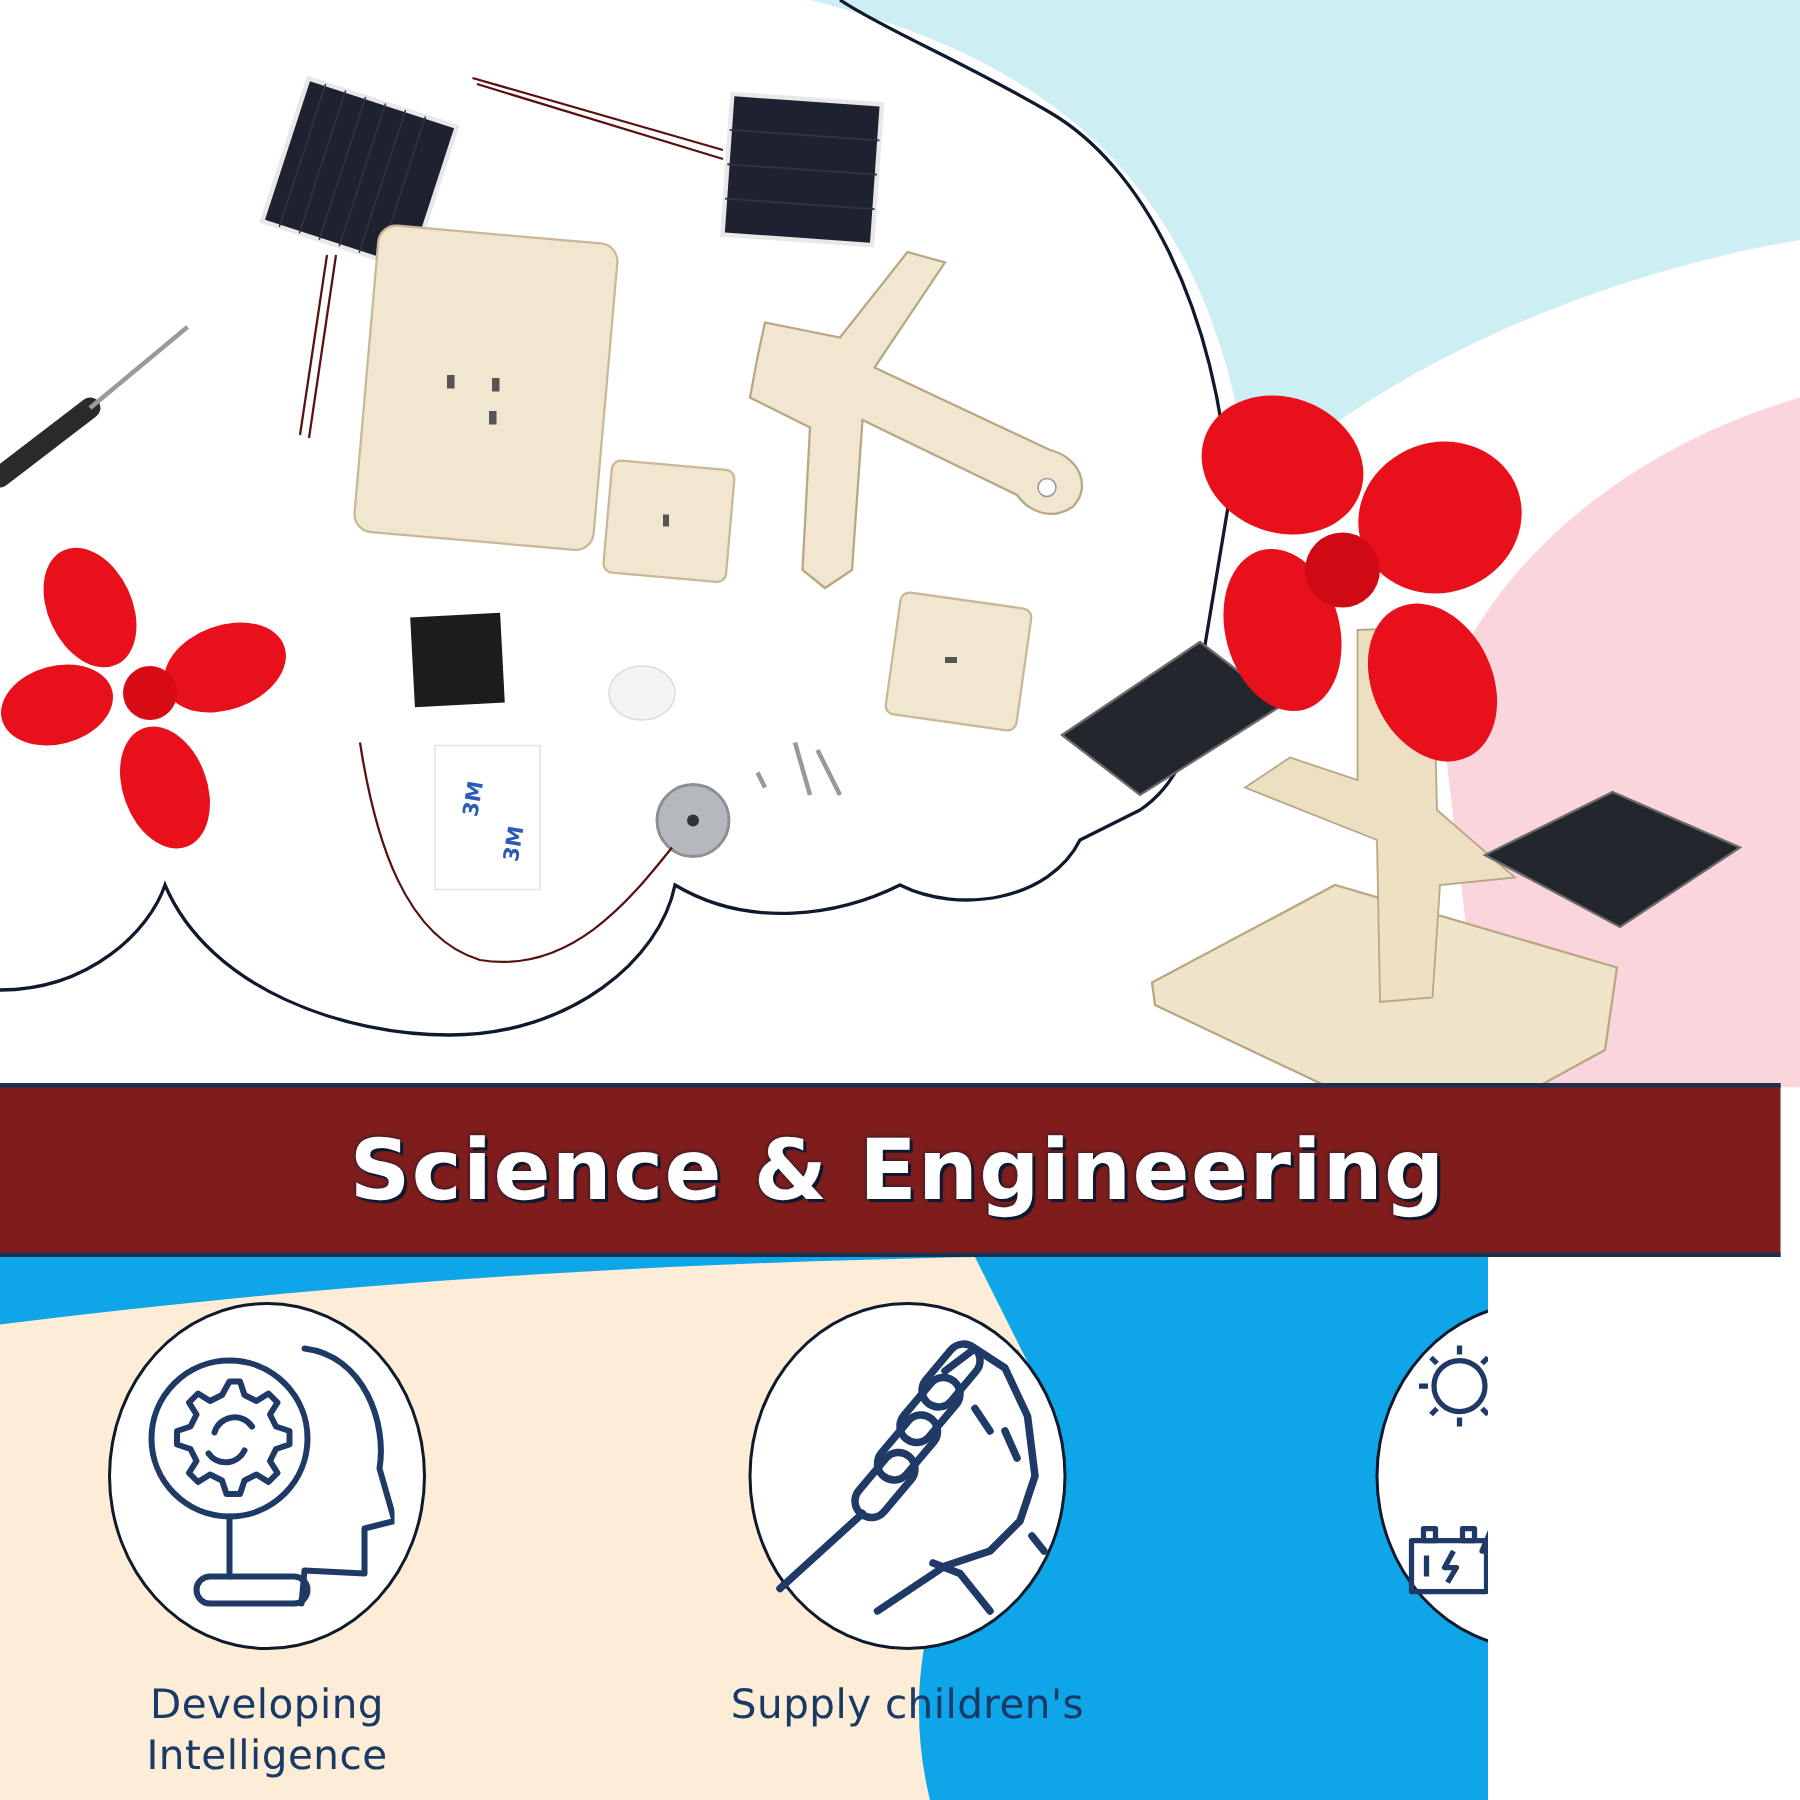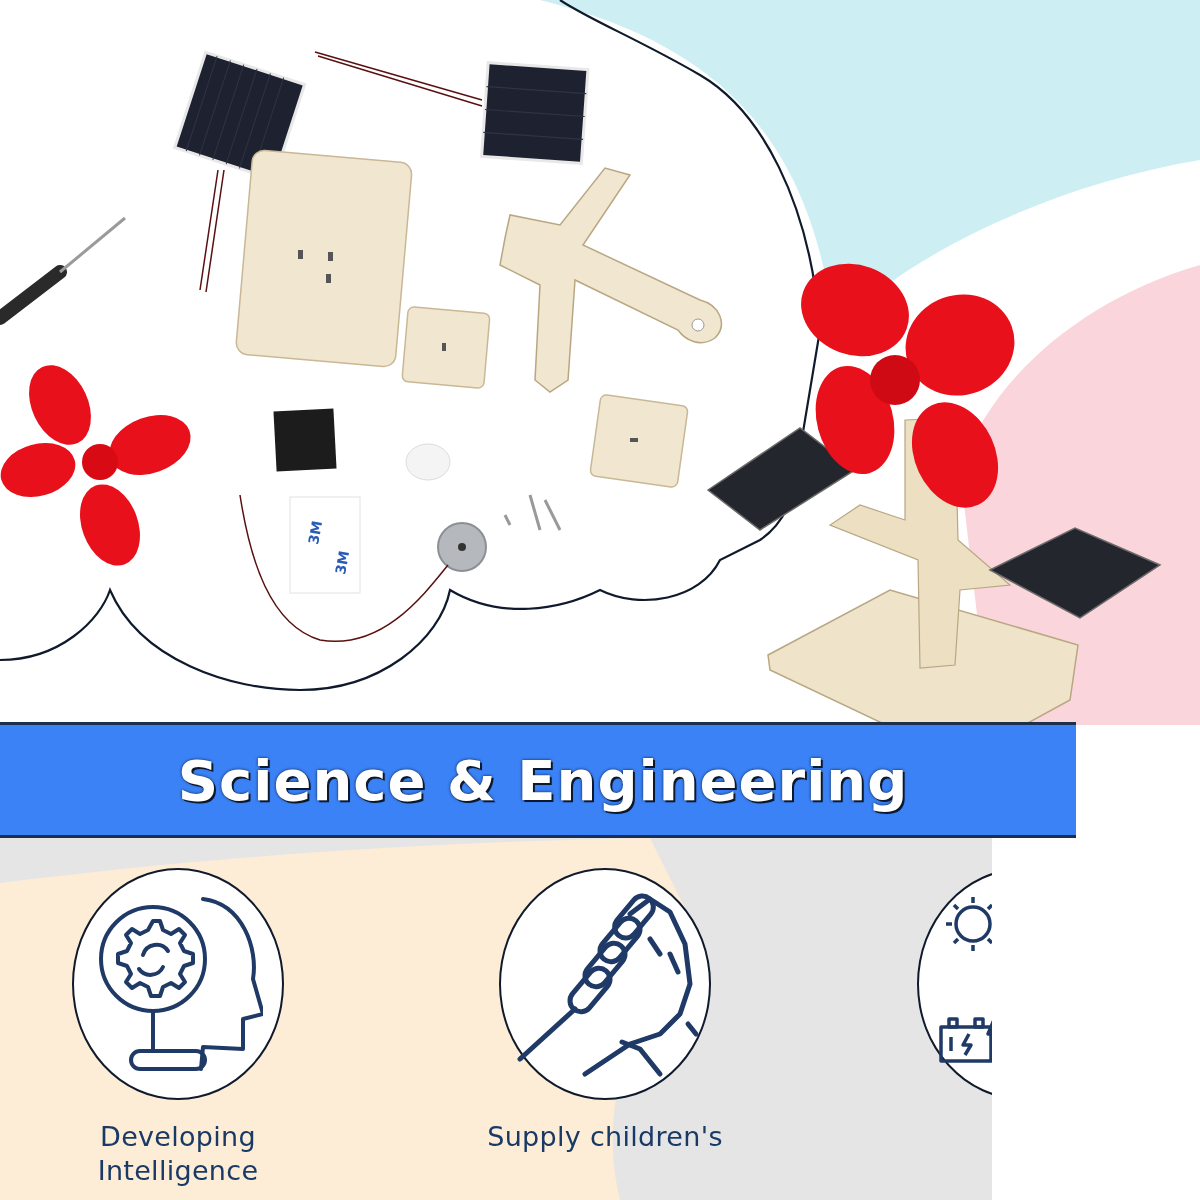--- a/index.html
+++ b/index.html
@@ -1,21 +1,21 @@
 <!DOCTYPE html>
 <html><head>
 <meta charset="utf-8">
 <style>
   html, body { margin: 0; padding: 0; }
   body { width: 1200px; height: 1200px; position: relative; overflow: hidden; background: #ffffff; font-family: "DejaVu Sans", sans-serif; }
   .scene { position: absolute; left: 0; top: 0; width: 1200px; height: 725px; overflow: hidden; }
   .scene svg { position: absolute; left: 0; top: 0; }
-  .banner { position: absolute; left: 0; top: 722px; width: 1076px; height: 116px; background: #3b82f6; border-top: 3px solid #1c2f4d; border-bottom: 3px solid #1c2f4d; box-sizing: border-box; display: flex; align-items: center; justify-content: center; }
+  .banner { position: absolute; left: 0; top: 722px; width: 1187px; height: 116px; background: #7f1d1d; border-top: 3px solid #1c2f4d; border-bottom: 3px solid #1c2f4d; box-sizing: border-box; display: flex; align-items: center; justify-content: center; }
   .banner-title { color: #ffffff; font-family: "DejaVu Sans", sans-serif; font-weight: bold; font-size: 56px; letter-spacing: 1px; text-shadow: 0 0 3px #0c1a30, 2px 2px 0 #0c1a30; transform: translateX(5px); }
-  .features { position: absolute; left: 0; top: 838px; width: 992px; height: 362px; background: #e5e5e5; overflow: hidden; }
+  .features { position: absolute; left: 0; top: 838px; width: 992px; height: 362px; background: #0ea5e9; overflow: hidden; }
   .features .peach { position: absolute; left: 0; top: 0; }
   .feature { position: absolute; top: 30px; width: 260px; text-align: center; }
   .feature .circle { width: 212px; height: 232px; margin: 0 auto; border: 2.5px solid #0f1a2c; border-radius: 50%; background: #ffffff; display: flex; align-items: center; justify-content: center; box-sizing: border-box; }
   .feature .label { margin-top: 20px; color: #1a3a66; font-family: "DejaVu Sans", sans-serif; font-size: 27px; line-height: 34px; letter-spacing: 0.3px; }
   .f1 { left: 48px; }
   .f2 { left: 475px; }
   .f3 { left: 893px; }
 </style>
 </head>
 <body>

